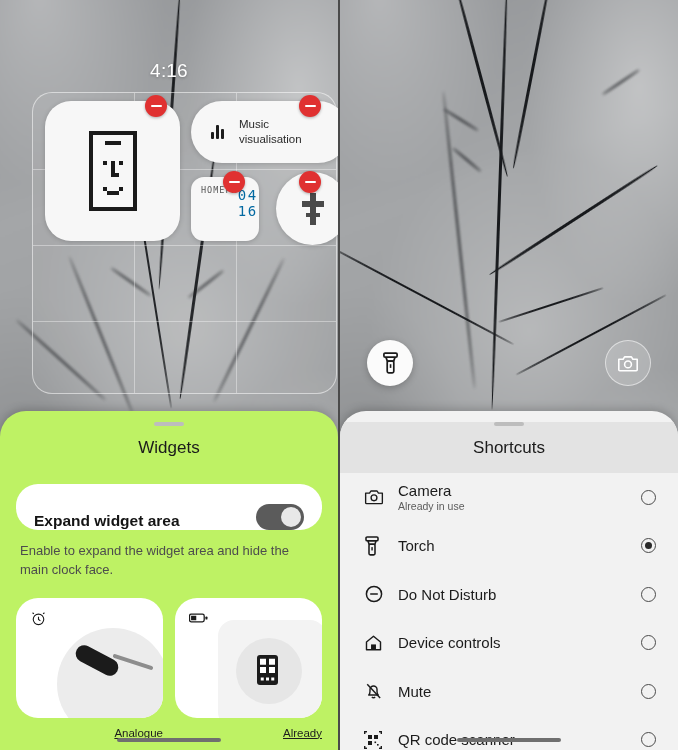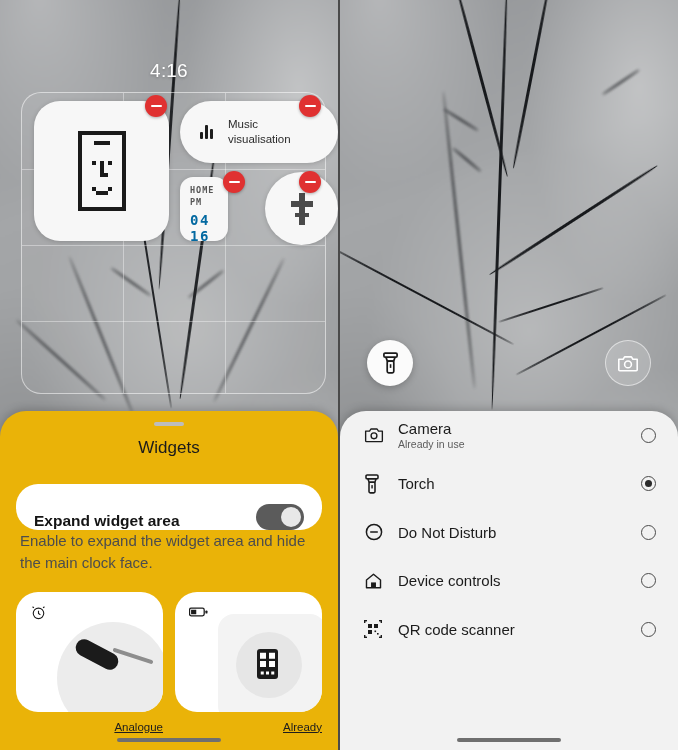--- a/index.html
+++ b/index.html
@@ -40,41 +40,41 @@
   .clock-row {
     position:absolute; top:60px; left:0; right:0;
     text-align:center; color:#fff;
     font-size:19px; letter-spacing:.2px;
     text-shadow:0 1px 3px rgba(0,0,0,.28);
     display:flex; justify-content:center; gap:14px;
   }
 
   
   .widget-grid {
-    position:absolute; left:21px; top:92px;
+    position:absolute; left:32px; top:92px;
     width:305px; height:302px;
     border:1px solid rgba(255,255,255,.52);
     border-radius:20px;
     background:rgba(255,255,255,.055);
   }
   .gl { position:absolute; background:rgba(255,255,255,.38); }
   .gl.v { width:1px; top:0; bottom:0; }
   .gl.h { height:1px; left:0; right:0; }
 
   .wtile {
     position:absolute;
     background:#f7f7f7;
     box-shadow:0 1px 5px rgba(0,0,0,.18);
     display:flex; align-items:center; justify-content:center;
   }
   .wtile.t1 { left:12px;  top:8px;   width:135px; height:140px; border-radius:26px; }
   .wtile.t2 { left:158px; top:8px;   width:158px; height:62px;  border-radius:31px;
               justify-content:flex-start; padding-left:20px; gap:15px; }
-  .wtile.t3 { left:158px; top:84px;  width:48px;  height:64px;  border-radius:13px;
-              flex-direction:column; align-items:flex-start; padding:7px 0 0 10px; justify-content:flex-start;font-weight:bold; }
+  .wtile.t3 { left:158px; top:84px;  width:68px;  height:64px;  border-radius:13px;
+              flex-direction:row; align-items:flex-start; padding:7px 0 0 10px; justify-content:flex-start; }
   .wtile.t4 { left:243px; top:79px;  width:73px;  height:73px;  border-radius:50%; }
 
   .minus-btn {
     position:absolute; width:22px; height:22px; border-radius:50%;
     background:#e03131; box-shadow:0 1px 3px rgba(0,0,0,.3);
     display:flex; align-items:center; justify-content:center; z-index:5;
   }
   .minus-btn::after { content:""; display:block; width:11px; height:2.6px; background:#fff; border-radius:2px; }
   .mb1 { left:145px; top:95px; }
   .mb2 { left:299px; top:95px; }
@@ -94,41 +94,41 @@
   .fab {
     position:absolute; width:46px; height:46px; border-radius:50%;
     display:flex; align-items:center; justify-content:center;
   }
   .fab.torch  { left:27px;  top:340px; background:#fbfbfb; box-shadow:0 2px 7px rgba(0,0,0,.22); }
   .fab.camera { left:265px; top:340px; background:rgba(255,255,255,.17); border:1px solid rgba(255,255,255,.55); }
 
   
   .sheet {
     position:absolute; left:0; right:0; bottom:0; height:339px;
-    background:#eab308;
+    background:#bef264;
     border-radius:26px 26px 0 0;
     box-shadow:0 -2px 10px rgba(0,0,0,.2);
     overflow:hidden;
   }
   .sheet.shortcuts { background:#f2f2f2; }
   .grabber { width:30px; height:4px; border-radius:2px; background:#bdbdbd; margin:11px auto 0; }
   .sheet-title { text-align:center; font-size:17px; color:#1b1b1b; margin-top:12px; }
   .sheet.shortcuts .sheet-head { background:#e3e3e3; padding-bottom:15px; }
 
   
   .toggle-card {
     margin:26px 16px 0; background:#fff; border-radius:22px;
     height:46px; display:flex; align-items:flex-end; padding:0 18px;
     justify-content:space-between;
   }
   .toggle-label { font-size:15.5px; font-weight:bold; color:#141414; }
   .switch { width:48px; height:26px; border-radius:13px; background:#5b5b5b; position:relative; }
   .switch::after { content:""; position:absolute; top:3px; right:3px; width:20px; height:20px;
                    border-radius:50%; background:#e8e8e8; }
-  .hint { margin:0 20px 0; font-size:15px; color:#4d4d4d; line-height:1.45; }
+  .hint { margin:12px 20px 0; font-size:13px; color:#4d4d4d; line-height:1.45; }
 
   .preview-row { display:flex; gap:12px; margin:18px 16px 0; }
   .preview { flex:1; }
   .preview-card {
     height:120px; background:#fff; border-radius:22px; position:relative; overflow:hidden;
   }
   .preview-cap { text-align:right; font-size:11.5px; color:#1d1d1d; margin-top:9px;text-decoration:underline; }
   .pv-icon { position:absolute; left:14px; top:12px; }
   .pv-blob { position:absolute; right:-6px; bottom:-22px; width:112px; height:112px;
              border-radius:50%; background:#ececec; }
@@ -329,20 +329,24 @@
   <div class="fab camera">
     <svg width="22" height="19" viewBox="0 0 22 19">
       <g fill="none" stroke="#ffffff" stroke-width="1.6">
         <path d="M1.8 5.2h4.3l1.5-2.3h6.8l1.5 2.3h4.3a0 0 0 0 1 0 0v10.6a1 1 0 0 1-1 1H2.8a1 1 0 0 1-1-1V5.2z" stroke-linejoin="round"></path>
         <circle cx="11" cy="10.4" r="3.4"></circle>
       </g>
     </svg>
   </div>
 
   <div class="sheet shortcuts">
+    <div class="sheet-head">
+      <div class="grabber"></div>
+      <div class="sheet-title">Shortcuts</div>
+    </div>
 
     <div class="sc-list">
 
       <div class="sc-row">
         <span class="sc-icon">
           <svg width="20" height="18" viewBox="0 0 22 19">
               <g fill="none" stroke="#1b1b1b" stroke-width="1.5">
             <path d="M1.8 5.2h4.3l1.5-2.3h6.8l1.5 2.3h4.3v10.6a1 1 0 0 1-1 1H2.8a1 1 0 0 1-1-1V5.2z" stroke-linejoin="round"></path>
             <circle cx="11" cy="10.4" r="3.2"></circle>
               </g>
@@ -395,20 +399,35 @@
               </g>
             <rect x="7.4" y="11" width="5.2" height="5.6" fill="#1b1b1b"></rect>
             </svg>
         </span>
         <span class="sc-texts">
           <span class="sc-label" style="display:block">Device controls</span>
         </span>
         <span class="radio"></span>
       </div>
 
+      <div class="sc-row">
+        <span class="sc-icon">
+          <svg width="19" height="20" viewBox="0 0 20 20">
+              <g fill="none" stroke="#1b1b1b" stroke-width="1.5" stroke-linejoin="round">
+            <path d="M5 14.2h10c-1.2-1.1-1.3-2-1.3-3.6V8.4a3.7 3.7 0 0 0-7.4 0v2.2c0 1.6-.1 2.5-1.3 3.6z"></path>
+            <path d="M8.4 16.2a1.8 1.8 0 0 0 3.2 0"></path>
+            <path d="M3.4 3 17 17.4"></path>
+              </g>
+            </svg>
+        </span>
+        <span class="sc-texts">
+          <span class="sc-label" style="display:block">Mute</span>
+        </span>
+        <span class="radio"></span>
+      </div>
 
       <div class="sc-row">
         <span class="sc-icon">
           <svg width="18" height="18" viewBox="0 0 18 18">
               <g fill="#1b1b1b">
             <rect x="0" y="0" width="3" height="1.4"></rect>
                 <rect x="0" y="0" width="1.4" height="3"></rect>
             <rect x="15" y="0" width="3" height="1.4"></rect>
                 <rect x="16.6" y="0" width="1.4" height="3"></rect>
             <rect x="0" y="15" width="1.4" height="3"></rect>

